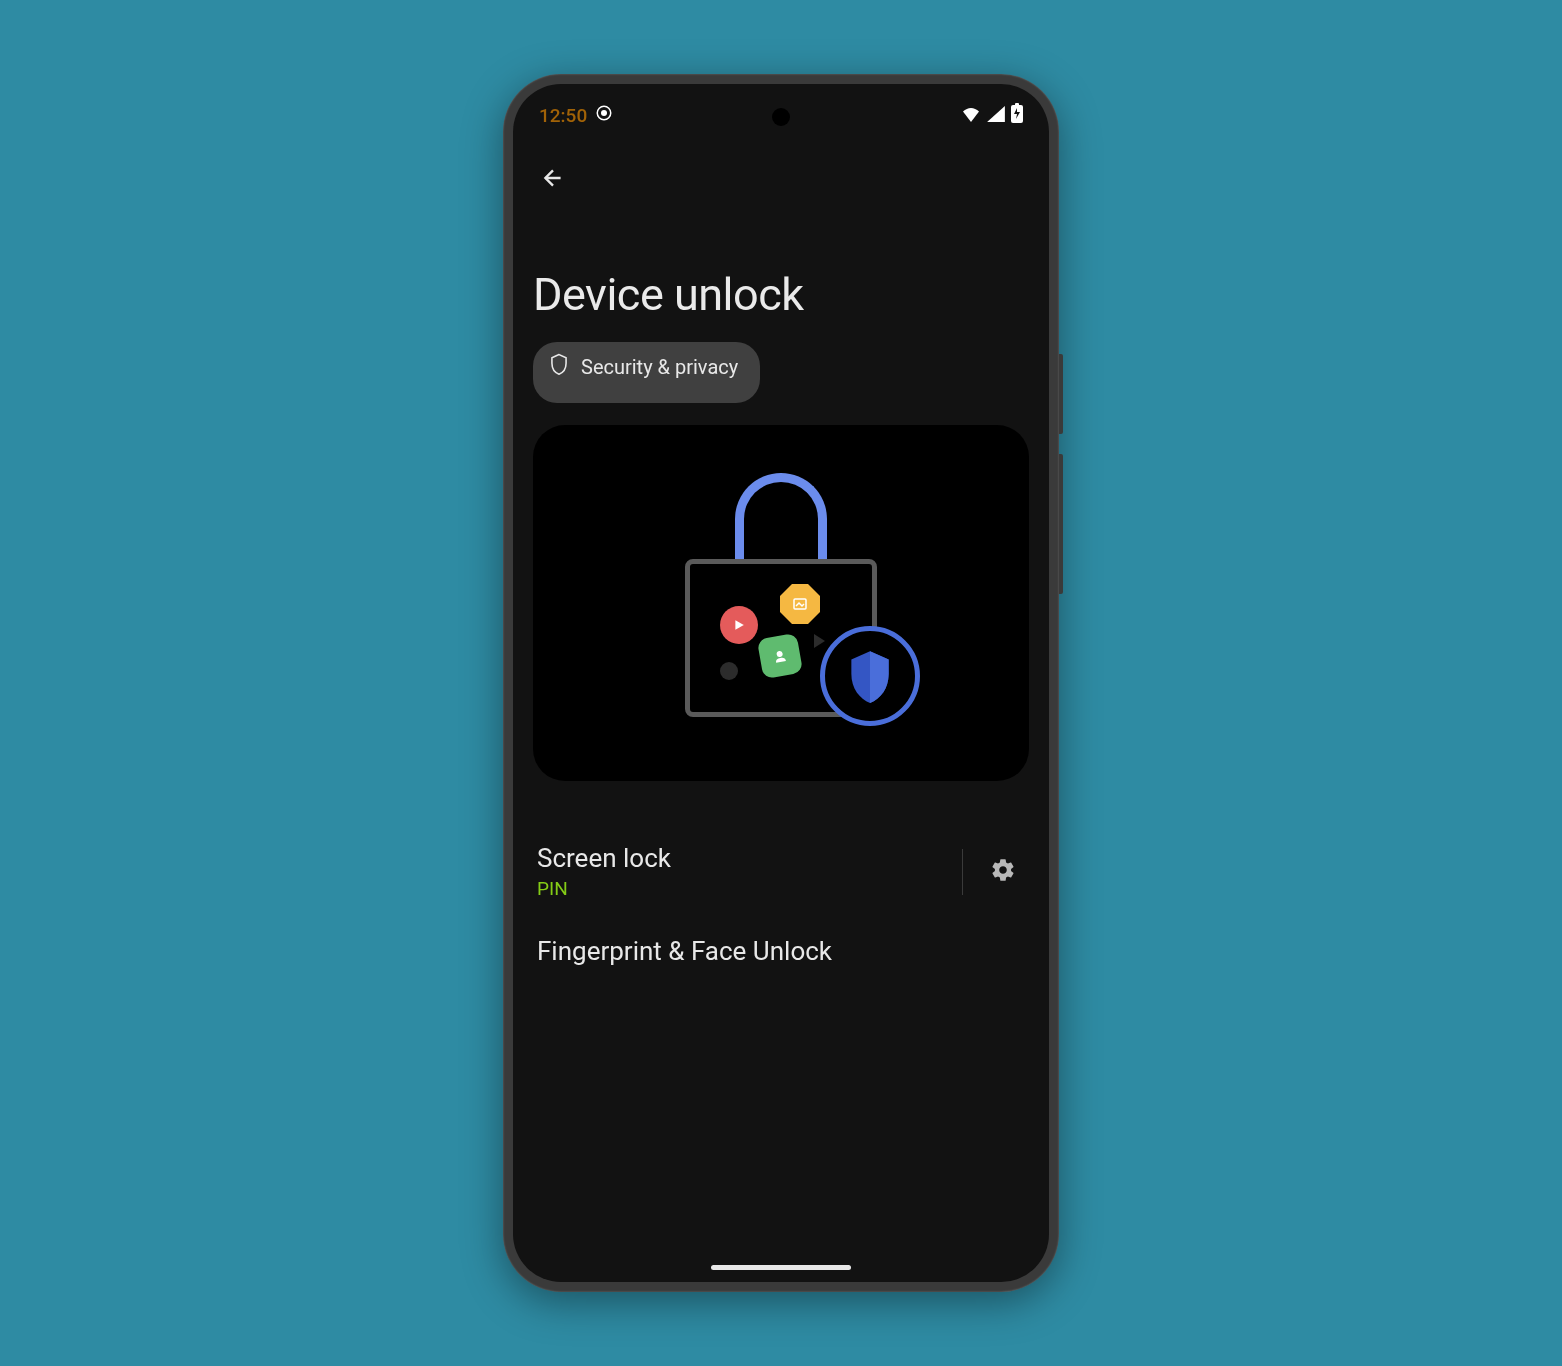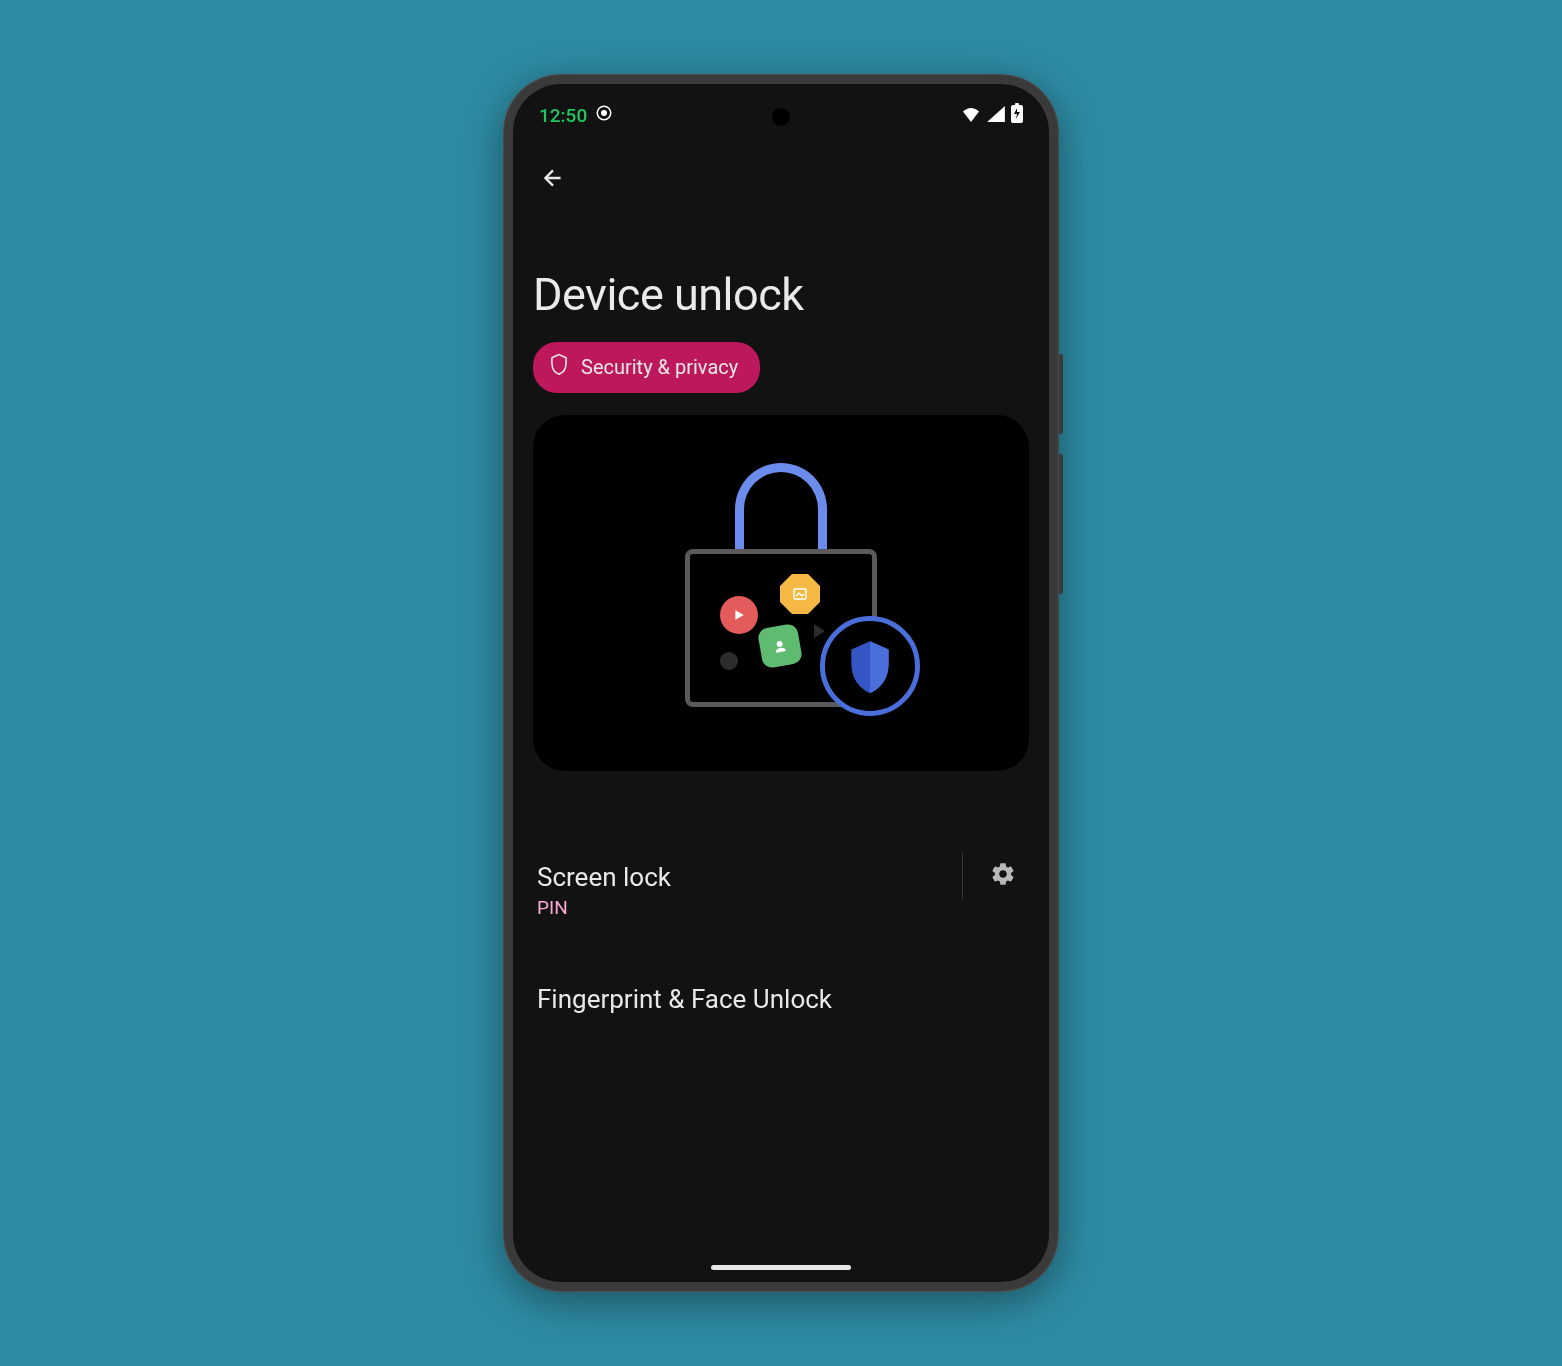--- a/index.html
+++ b/index.html
@@ -62,21 +62,21 @@
       z-index: 10;
     }
     .status-bar {
       display: flex;
       justify-content: space-between;
       align-items: center;
       padding: 18px 26px 0 26px;
       height: 44px;
       font-size: 19px;
       font-weight: 500;
-      color: #22c55e;
+      color: #a16207;
     }
     .status-left { display: flex; align-items: center; gap: 8px; }
     .status-right { display: flex; align-items: center; gap: 6px; }
     .app-bar {
       padding: 30px 18px 10px 18px;
     }
     .back-button {
       width: 44px;
       height: 44px;
       display: flex;
@@ -91,23 +91,23 @@
       font-size: 45px;
       font-weight: 400;
       color: #eaeaea;
       margin: 56px 0 21px 0;
       letter-spacing: -0.5px;
     }
     .chip {
       display: inline-flex;
       align-items: center;
       gap: 12px;
-      background: #be185d;
+      background: #404040;
       border-radius: 24px;
-      padding: 11px 22px 13px 16px;
+      padding: 11px 22px 23px 16px;
       font-size: 20px;
       color: #e8e8e8;
       cursor: pointer;
     }
     .illustration-card {
       margin-top: 22px;
       background: #000;
       border-radius: 32px;
       height: 356px;
       display: flex;
@@ -180,30 +180,30 @@
     }
     .list {
       margin-top: 44px;
     }
     .list-item {
       display: flex;
       align-items: center;
       padding: 18px 4px;
       cursor: pointer;
     }
-    .list-item-text { flex: 1; margin-top: 29px; }
+    .list-item-text { flex: 1; }
     .list-item-title {
       font-size: 26px;
       color: #e8e8e8;
       font-weight: 400;
       margin-bottom: 4px;
     }
     .list-item-subtitle {
       font-size: 19px;
-      color: #f9a8d4;
+      color: #84cc16;
     }
     .divider {
       width: 1px;
       height: 46px;
       background: #3a3a3a;
       margin: 0 18px 0 12px;
     }
     .gear-button {
       width: 44px; height: 44px; display:flex; align-items:center; justify-content:center; cursor:pointer;
     }

